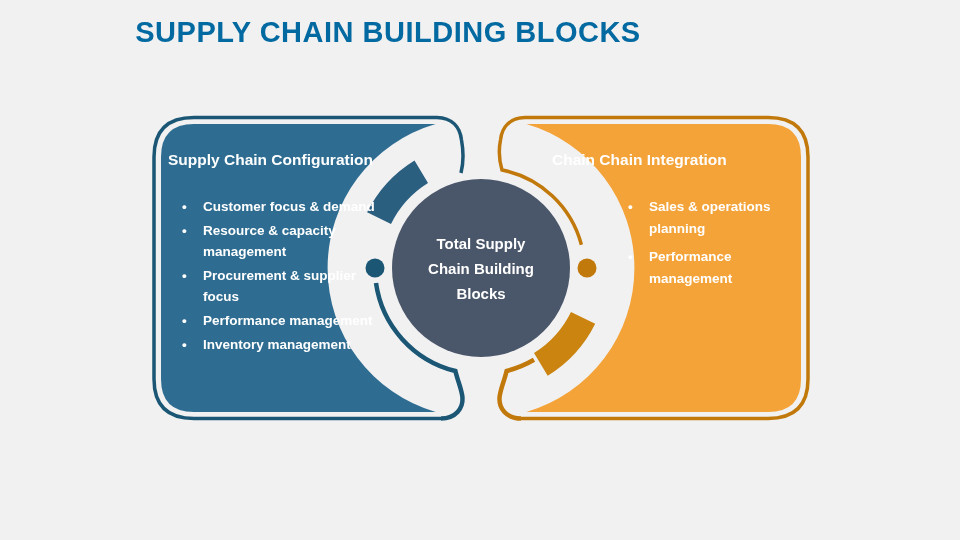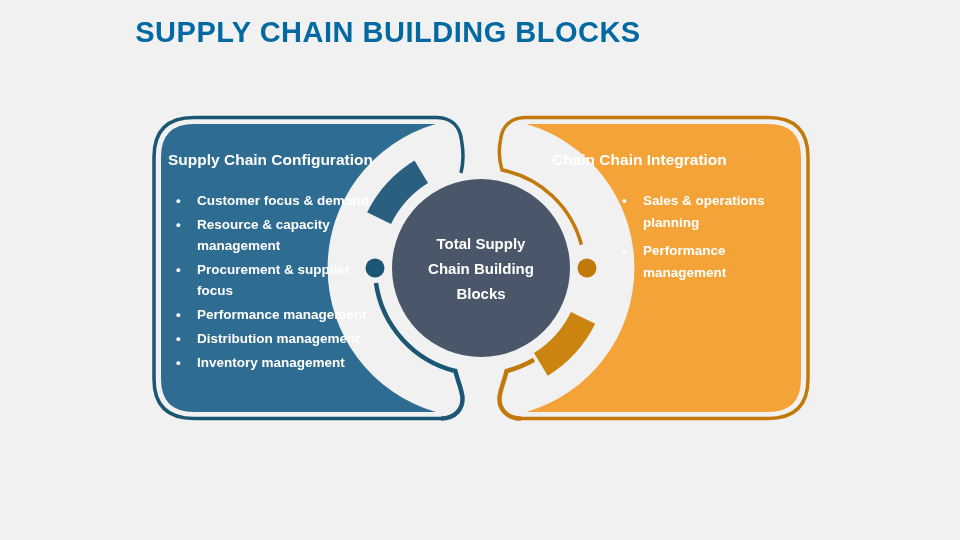--- a/index.html
+++ b/index.html
@@ -13,21 +13,21 @@
     font-size:29px;font-weight:700;letter-spacing:.5px;color:#0369a1;text-align:center;
   }
   .shapes{position:absolute;left:0;top:0;width:960px;height:540px;}
   .panel-title{
     position:absolute;width:250px;text-align:left;
     font-size:15.5px;font-weight:700;color:#ffffff;
   }
   .panel-title.left{left:168px;top:151px;}
   .panel-title.right{left:552px;top:151px;}
   ul.bullets{
-    position:absolute;margin:4px;padding:0;list-style:none;color:#ffffff;
+    position:absolute;margin:10px;padding:0;list-style:none;color:#ffffff;
   }
   ul.bullets li{
     position:relative;padding-left:23px;
     font-size:13.5px;font-weight:600;line-height:21px;
   }
   ul.bullets li::before{
     content:"\2022";position:absolute;left:2px;top:0;
     font-size:13.5px;color:#ffffff;
   }
   ul.bullets.left-list{left:170px;top:186px;width:196px;}
@@ -70,21 +70,20 @@
   <circle cx="481" cy="268" r="89" fill="#4A5669"></circle>
 </svg>
 
 <div class="panel-title left">Supply Chain Configuration</div>
 
 <ul class="bullets left-list">
   <li>Customer focus &amp; demand</li>
   <li>Resource &amp; capacity management</li>
   <li>Procurement &amp; supplier focus</li>
   <li>Performance management</li>
-  <li>Distribution management</li>
   <li>Inventory management</li>
 </ul>
 
 <div class="panel-title right">Chain Chain Integration</div>
 
 <ul class="bullets right-list">
   <li>Sales &amp; operations planning</li>
   <li>Performance management</li>
 </ul>
 

